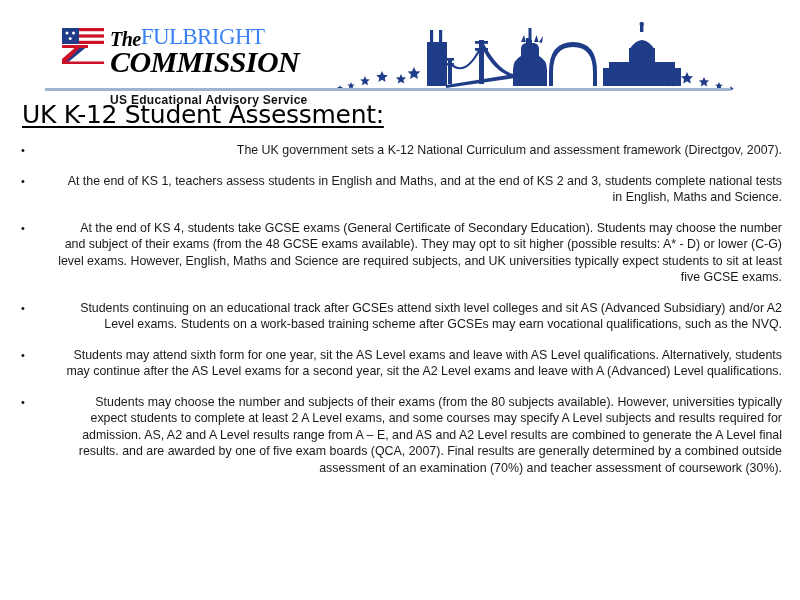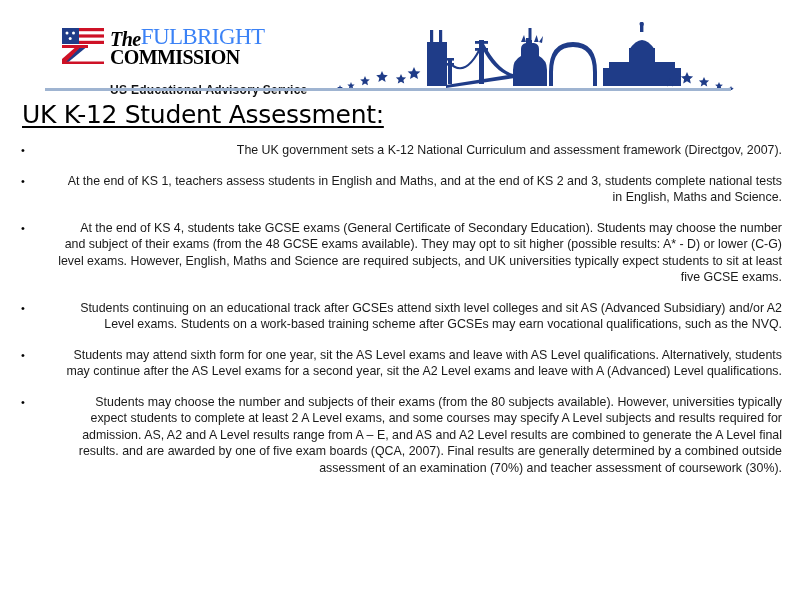--- a/index.html
+++ b/index.html
@@ -64,26 +64,27 @@
     font-family: "Liberation Serif", serif;
     font-weight: normal;
     font-size: 23px;
     letter-spacing: -0.6px;
     color: #3b82f6;
   }
 
   .logo-commission {
     font-family: "Liberation Serif", serif;
     font-weight: bold;
-    font-size: 20px;
+    font-size: 30px;
     letter-spacing: -0.6px;
     color: #000;
     line-height: 0.95;
     margin-top: 1px;
     white-space: nowrap;
+    font-style: italic;
   }
 
   .logo-tagline {
     font-family: "Liberation Sans", sans-serif;
     font-weight: bold;
     font-size: 12px;
     letter-spacing: 0.3px;
     color: #111;
     margin-top: 16px;
     white-space: nowrap;

